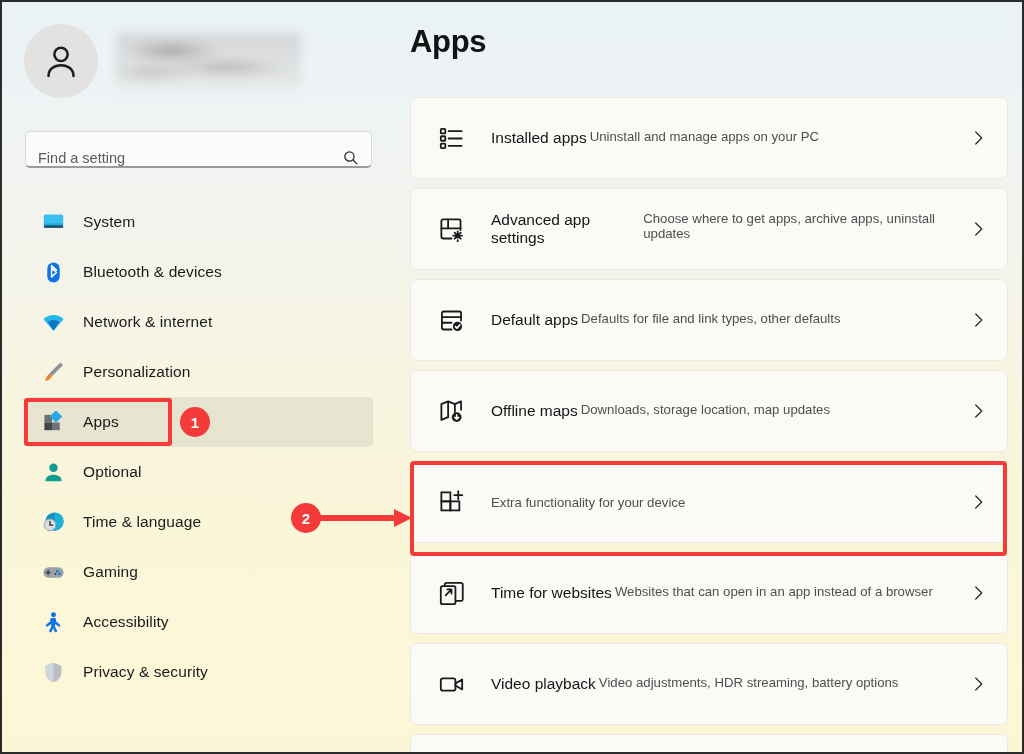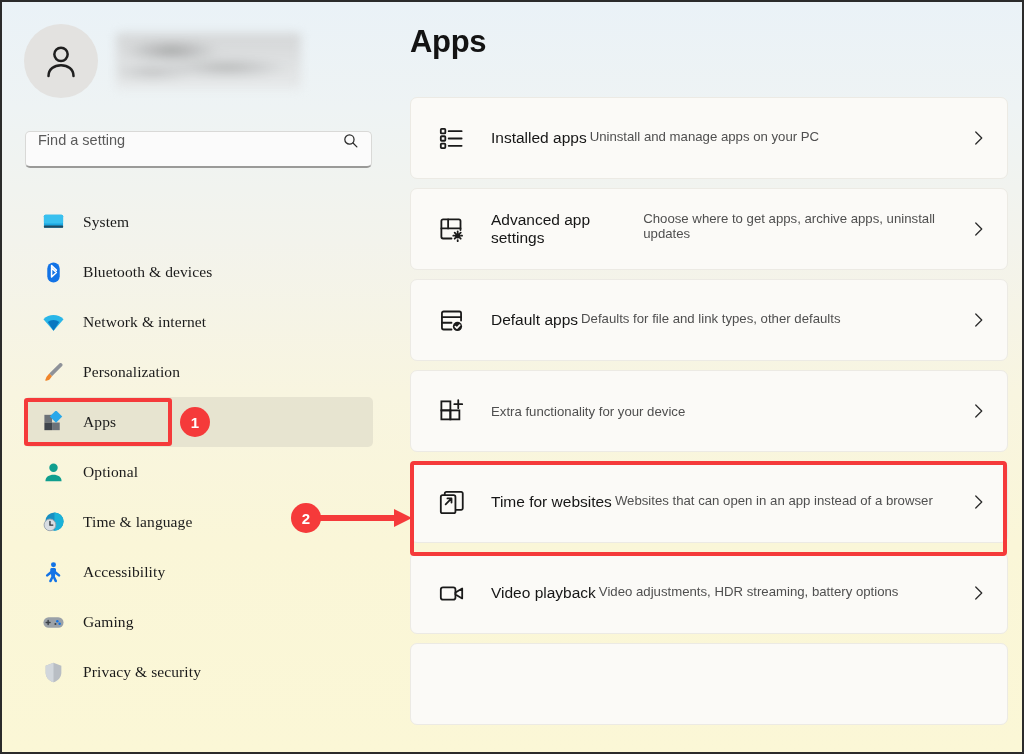--- a/index.html
+++ b/index.html
@@ -64,21 +64,21 @@
 
   .search-box {
     position: absolute;
     left: 23px; top: 129px;
     width: 347px; height: 37px;
     background: #fbfbfb;
     border: 1px solid #d9d9d7;
     border-bottom: 2px solid #9a9a98;
     border-radius: 5px;
     display: flex;
-    align-items: flex-start;
+    align-items: flex-end;
     padding: 0 12px;
   }
   .search-box input {
     flex: 1;
     border: none;
     outline: none;
     background: transparent;
     font-family: "Liberation Sans", sans-serif;
     font-size: 14.5px;
     color: #4a4a4a;
@@ -105,21 +105,20 @@
   .nav-icon {
     width: 25px; height: 25px;
     display: flex; align-items: center; justify-content: center;
     flex: 0 0 25px;
   }
   .nav-icon svg { width: 23px; height: 23px; display: block; }
   .nav-label {
     font-size: 15.5px;
     color: #1b1b1b;
     letter-spacing: .1px;
-    font-family: Liberation Serif, serif;
   }
 
   
   #main {
     position: absolute;
     left: 396px; top: 0;
     width: 628px;
     height: 100%;
   }
   .page-title {
@@ -306,38 +305,38 @@
             <circle cx="8.3" cy="14.5" r="6.1" fill="#d8dde2" stroke="#9aa4ad" stroke-width="1"></circle>
             <path d="M8.3 10.8v3.9h3" fill="none" stroke="#2b3238" stroke-width="1.4" stroke-linecap="round"></path>
           </svg>
         </span>
         <span class="nav-label">Time &amp; language</span>
       </div>
 
       <div class="nav-item">
         <span class="nav-icon">
           <svg viewBox="0 0 24 24">
-            <circle cx="12" cy="3.8" r="2.6" fill="#1273e6"></circle>
-            <path d="M12 7.2c1.6 0 2.6.4 2.6 1.5v2.1l4 3.2c.6.5.7 1.3.2 1.9s-1.3.6-1.9.1l-3.1-2.5-.3 2.6 2.1 4.2c.3.7 0 1.5-.7 1.8s-1.5 0-1.8-.7L11.6 18l-1.5 3.4c-.3.7-1.1 1-1.8.7s-1-1.1-.7-1.8l2.1-4.2-.3-2.6-3.1 2.5c-.6.5-1.4.5-1.9-.1s-.4-1.4.2-1.9l4-3.2V8.7c0-1.1 1-1.5 2.6-1.5z" fill="#1273e6"></path>
-          </svg>
-        </span>
-        <span class="nav-label">Accessibility</span>
-      </div>
-
-      <div class="nav-item">
-        <span class="nav-icon">
-          <svg viewBox="0 0 24 24">
             <rect x="1.5" y="6.5" width="21" height="11" rx="5.5" fill="#9aa1a8"></rect>
             <path d="M6.4 10v4M4.4 12h4" stroke="#3b4148" stroke-width="1.5" stroke-linecap="round"></path>
             <circle cx="16" cy="10.6" r="1.3" fill="#1273e6"></circle>
             <circle cx="18.4" cy="13.4" r="1.3" fill="#1273e6"></circle>
             <circle cx="14" cy="13.6" r="1.1" fill="#3b4148"></circle>
           </svg>
         </span>
         <span class="nav-label">Gaming</span>
+      </div>
+
+      <div class="nav-item">
+        <span class="nav-icon">
+          <svg viewBox="0 0 24 24">
+            <circle cx="12" cy="3.8" r="2.6" fill="#1273e6"></circle>
+            <path d="M12 7.2c1.6 0 2.6.4 2.6 1.5v2.1l4 3.2c.6.5.7 1.3.2 1.9s-1.3.6-1.9.1l-3.1-2.5-.3 2.6 2.1 4.2c.3.7 0 1.5-.7 1.8s-1.5 0-1.8-.7L11.6 18l-1.5 3.4c-.3.7-1.1 1-1.8.7s-1-1.1-.7-1.8l2.1-4.2-.3-2.6-3.1 2.5c-.6.5-1.4.5-1.9-.1s-.4-1.4.2-1.9l4-3.2V8.7c0-1.1 1-1.5 2.6-1.5z" fill="#1273e6"></path>
+          </svg>
+        </span>
+        <span class="nav-label">Accessibility</span>
       </div>
 
       <div class="nav-item">
         <span class="nav-icon">
           <svg viewBox="0 0 24 24">
             <path d="M12 1.8 3.8 5v7.2c0 4.6 3.4 8.5 8.2 10 4.8-1.5 8.2-5.4 8.2-10V5z" fill="#b9bec4"></path>
             <path d="M12 1.8 3.8 5v7.2c0 4.6 3.4 8.5 8.2 10z" fill="#d2d7dc"></path>
           </svg>
         </span>
         <span class="nav-label">Privacy &amp; security</span>
@@ -409,20 +408,40 @@
           <span class="card-title">Default apps</span>
           <span class="card-sub">Defaults for file and link types, other defaults</span>
         </span>
         <span class="chev">
           <svg viewBox="0 0 24 24" fill="none" stroke="#2b2b2b" stroke-width="1.7">
             <polyline points="9,4 17,12 9,20" stroke-linecap="round" stroke-linejoin="round"></polyline>
           </svg>
         </span>
       </div>
 
+      <div class="card">
+        <span class="card-icon">
+          <svg viewBox="0 0 24 24" fill="none" stroke="#1a1a1a" stroke-width="1.6">
+            <path d="M3 5.5 9 3v14l-6 2.5z" stroke-linejoin="round"></path>
+            <path d="M9 3l6 2.5V13" stroke-linejoin="round"></path>
+            <path d="M15 5.5 20.5 3v8" stroke-linejoin="round"></path>
+            <circle cx="16.6" cy="17" r="4.3" fill="#1a1a1a" stroke="none"></circle>
+            <path d="M16.6 14.9v4M14.9 17.2l1.7 1.7 1.7-1.7" stroke="#fbfaf7" stroke-width="1.4" stroke-linecap="round" stroke-linejoin="round"></path>
+          </svg>
+        </span>
+        <span class="card-text">
+          <span class="card-title">Offline maps</span>
+          <span class="card-sub">Downloads, storage location, map updates</span>
+        </span>
+        <span class="chev">
+          <svg viewBox="0 0 24 24" fill="none" stroke="#2b2b2b" stroke-width="1.7">
+            <polyline points="9,4 17,12 9,20" stroke-linecap="round" stroke-linejoin="round"></polyline>
+          </svg>
+        </span>
+      </div>
 
       <div class="card">
         <span class="card-icon">
           <svg viewBox="0 0 24 24" fill="none" stroke="#1a1a1a" stroke-width="1.6">
             <rect x="3" y="3" width="8" height="8"></rect>
             <rect x="3" y="11" width="8" height="8"></rect>
             <rect x="11" y="11" width="8" height="8"></rect>
             <path d="M18 2v7M14.5 5.5h7" stroke-linecap="round"></path>
           </svg>
         </span>

